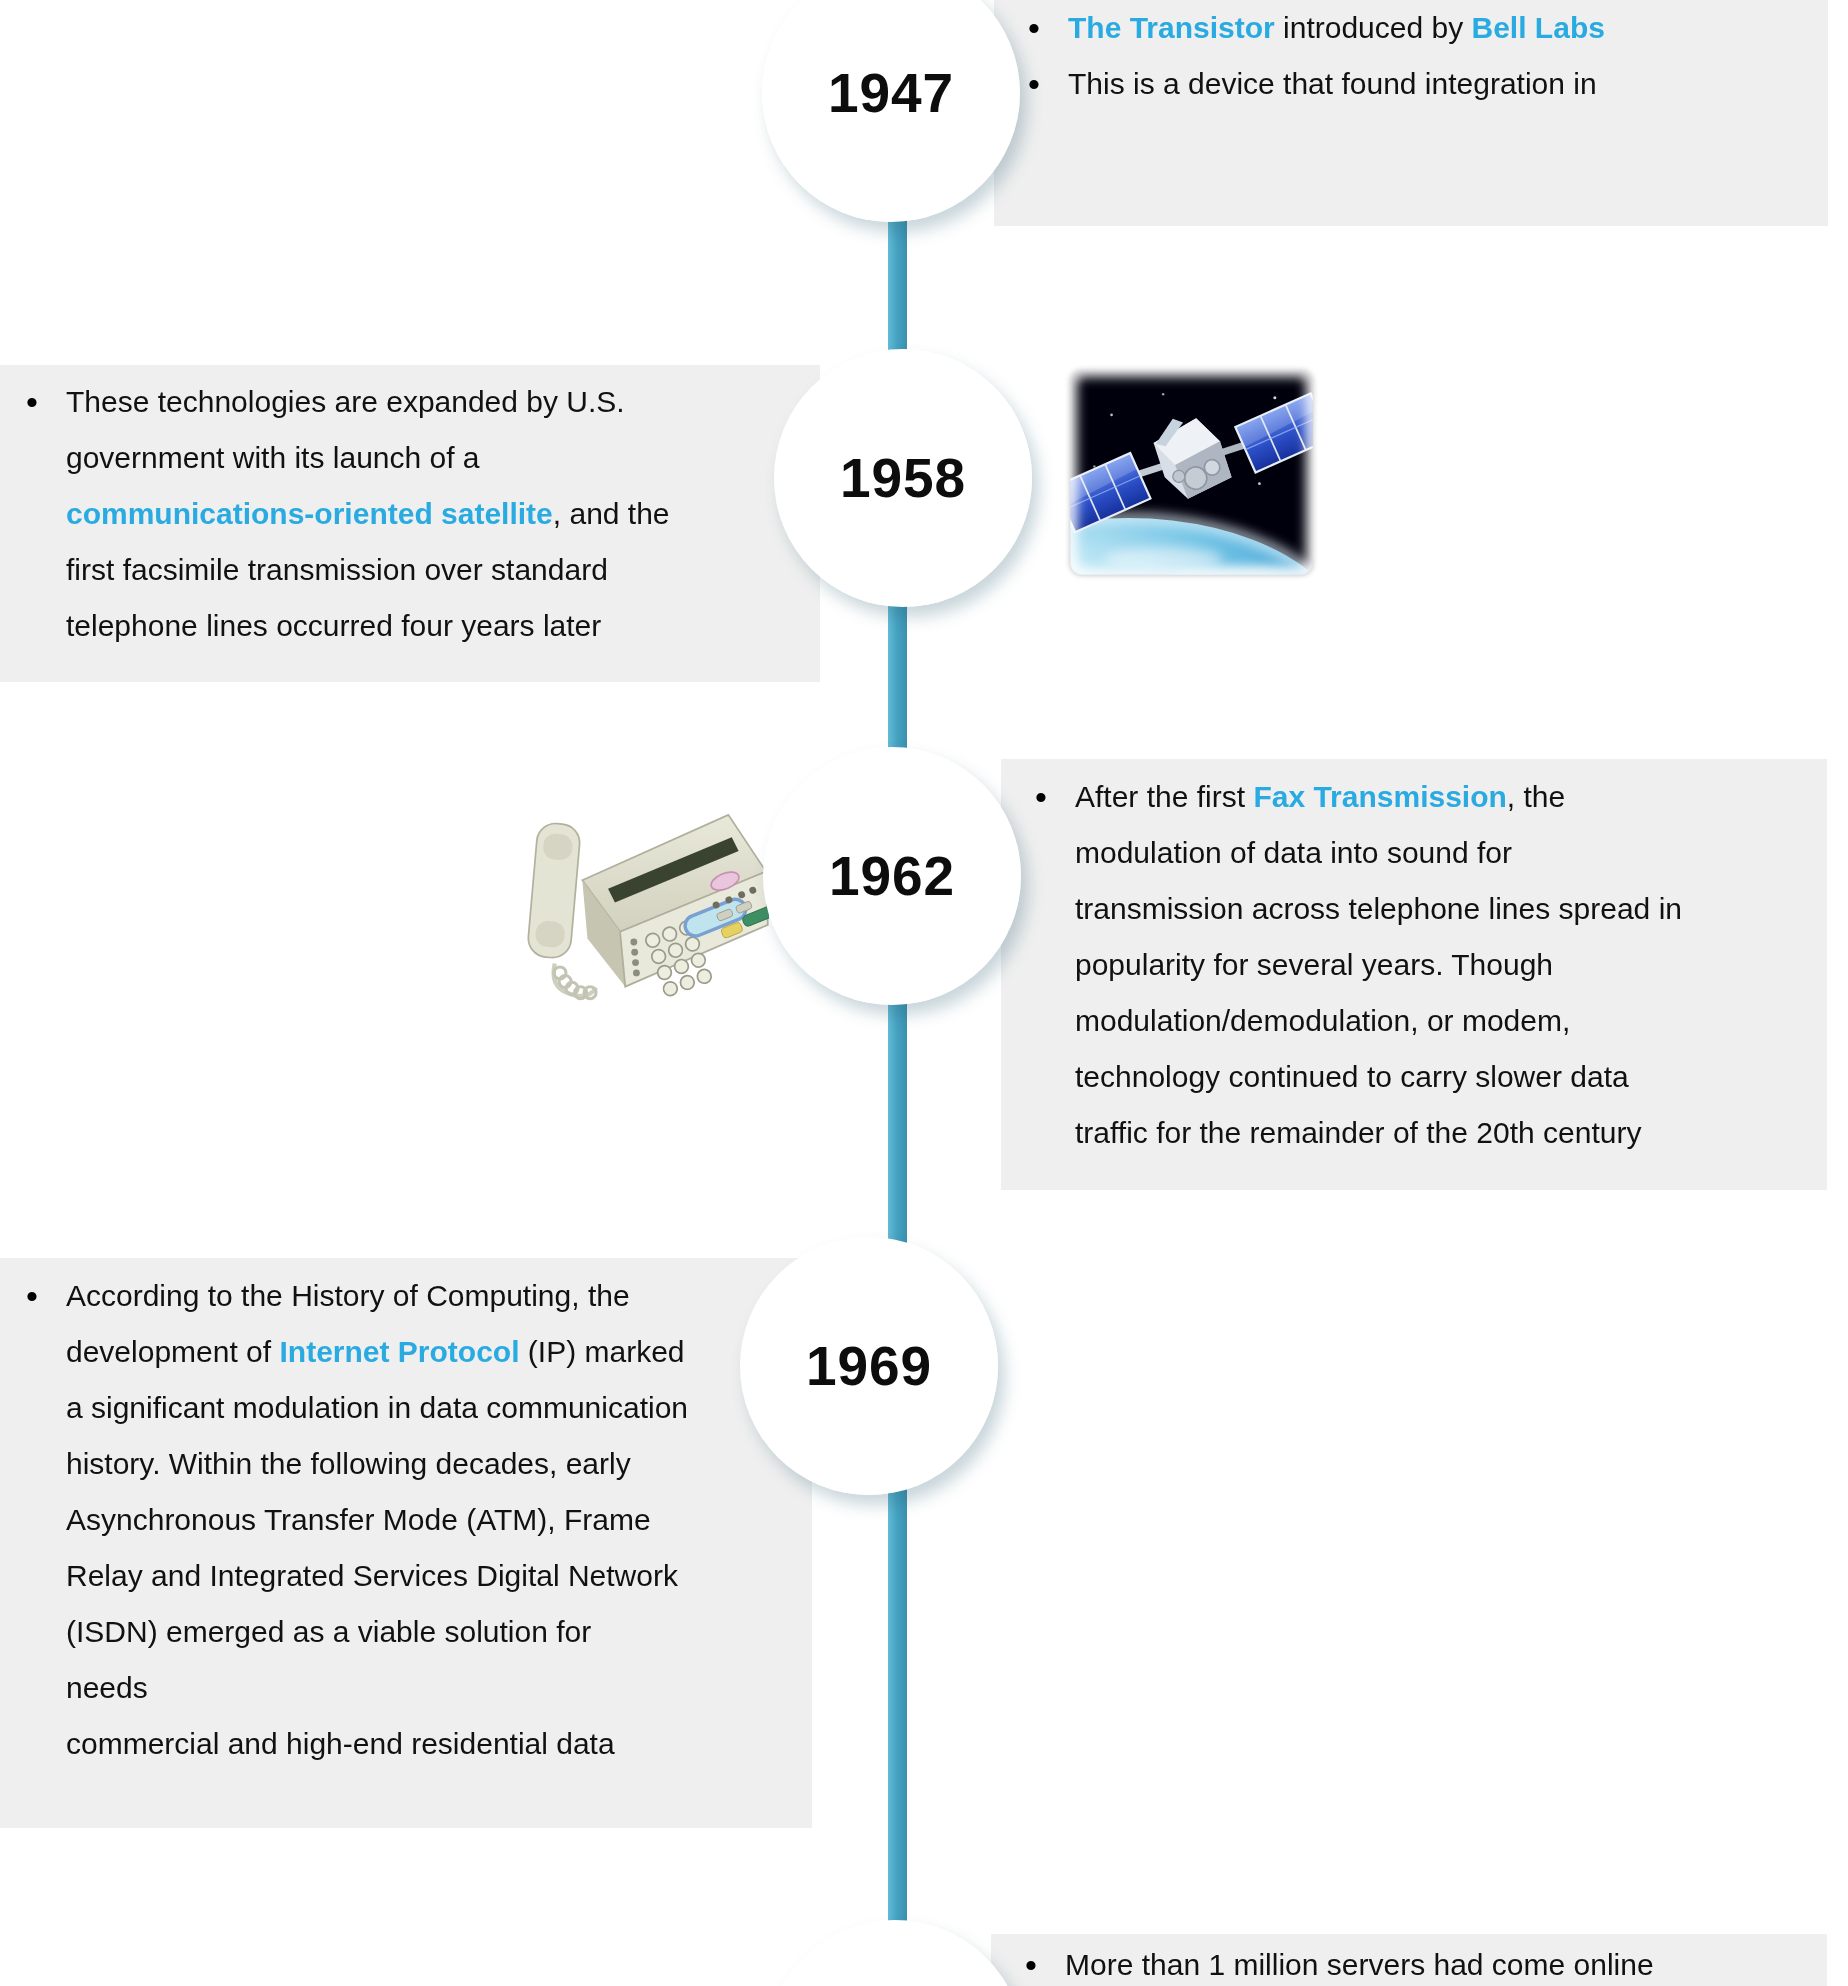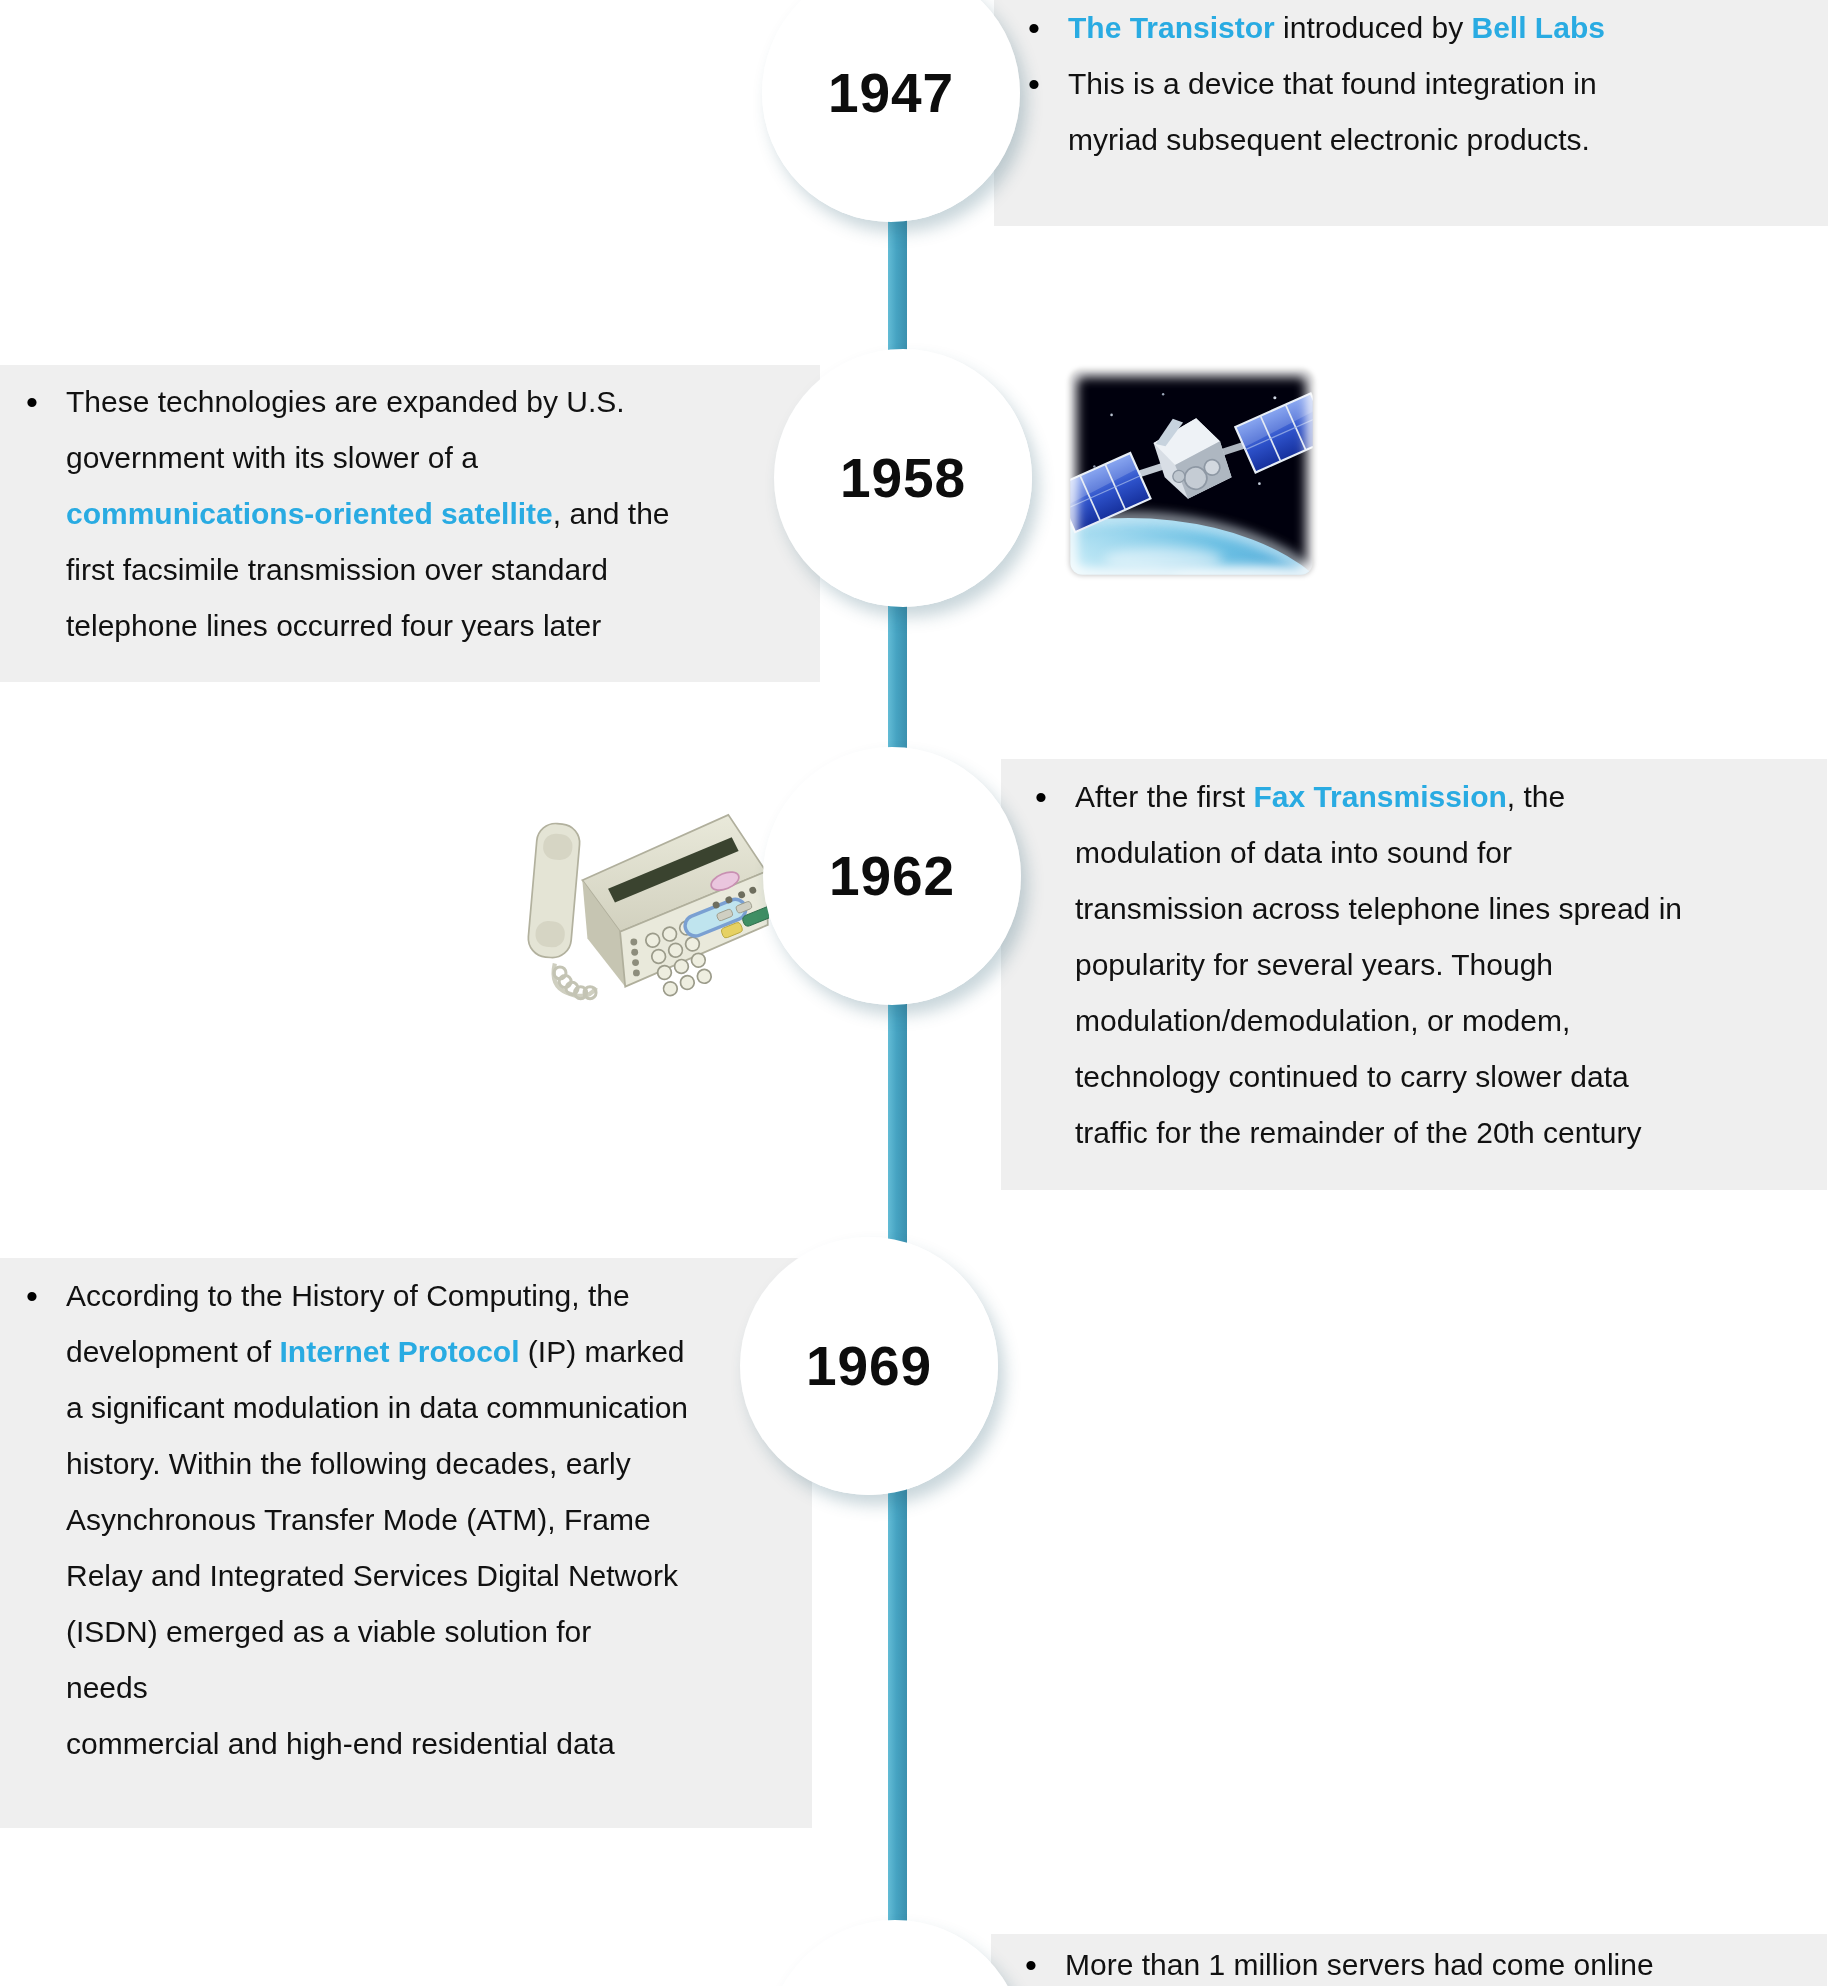--- a/index.html
+++ b/index.html
@@ -60,34 +60,33 @@
     <div class="bullet">
       <span class="marker">•</span>
       <div class="blines">
         <div class="tline"><span class="hl">The Transistor</span><span> introduced by </span><span class="hl">Bell Labs</span></div>
       </div>
     </div>
     <div class="bullet">
       <span class="marker">•</span>
       <div class="blines">
         <div class="tline"><span>This is a device that found integration in</span></div>
-        <div class="tline"><span>myriad subsequent electronic products.</span></div>
       </div>
     </div>
   </div>
 
   <div class="node" style="left:774px;top:349px;">
     <span class="year">1958</span>
   </div>
   <div class="card left" style="left:0;top:365px;width:820px;height:317px;padding-top:8.6px;">
     <div class="bullet">
       <span class="marker">•</span>
       <div class="blines">
         <div class="tline"><span>These technologies are expanded by U.S.</span></div>
-        <div class="tline"><span>government with its slower of a</span></div>
+        <div class="tline"><span>government with its launch of a</span></div>
         <div class="tline"><span class="hl">communications-oriented satellite</span><span>, and the</span></div>
         <div class="tline"><span>first facsimile transmission over standard</span></div>
         <div class="tline"><span>telephone lines occurred four years later</span></div>
       </div>
     </div>
   </div>
 
   <div class="figure" style="left:1060px;top:363px;">
     <svg width="263" height="231" viewBox="0 0 306 268">
       <defs>

